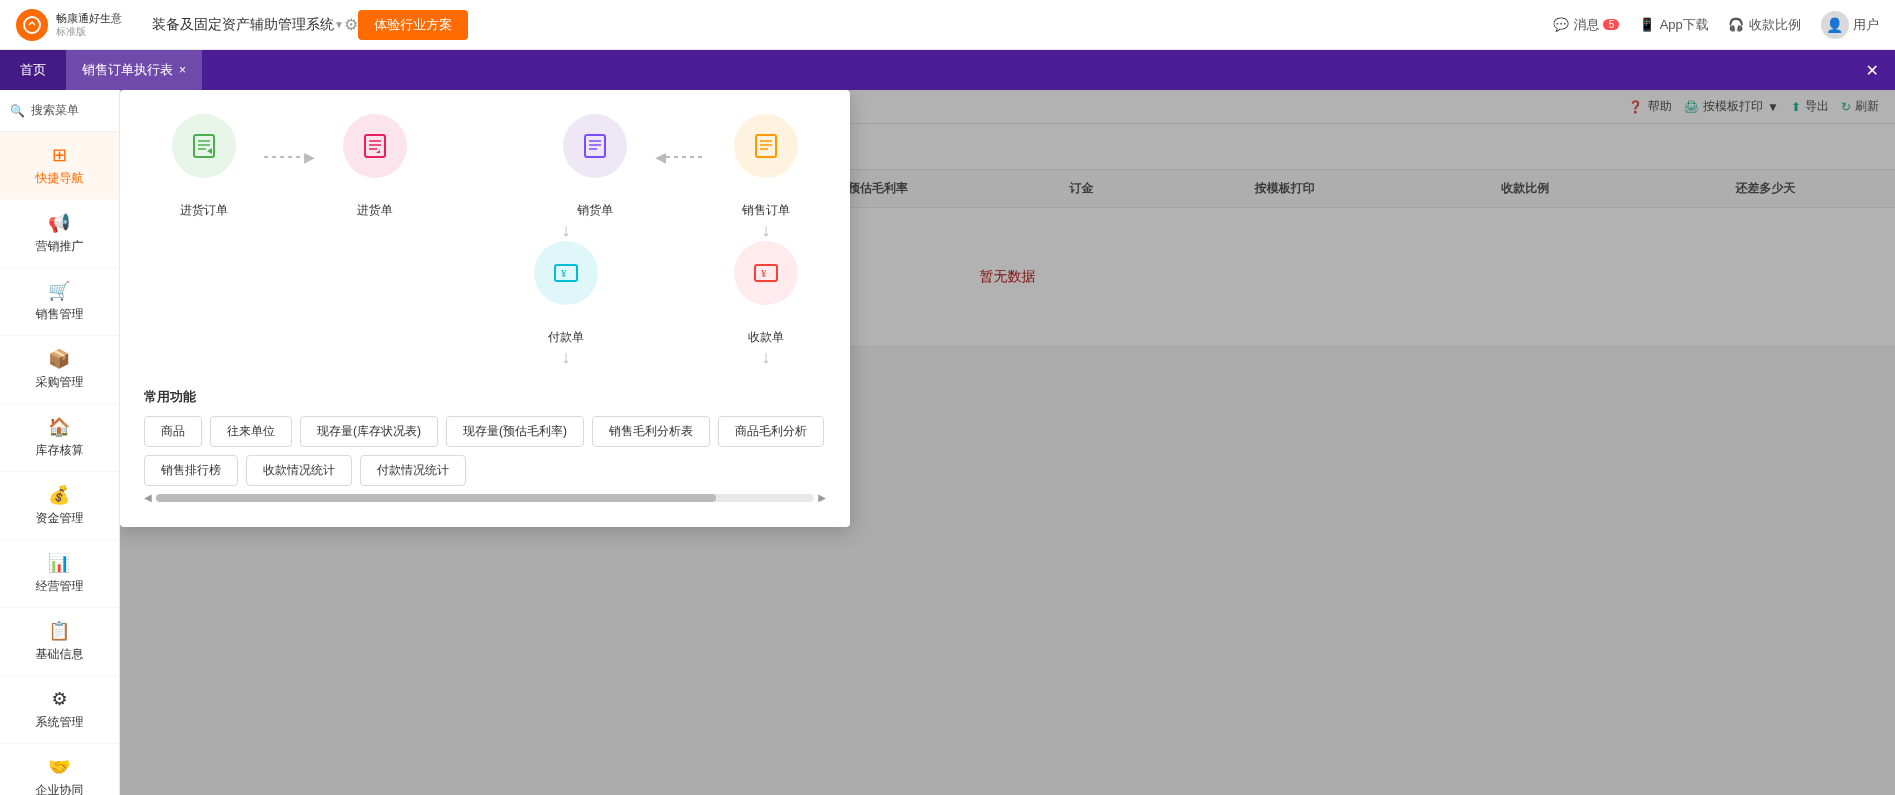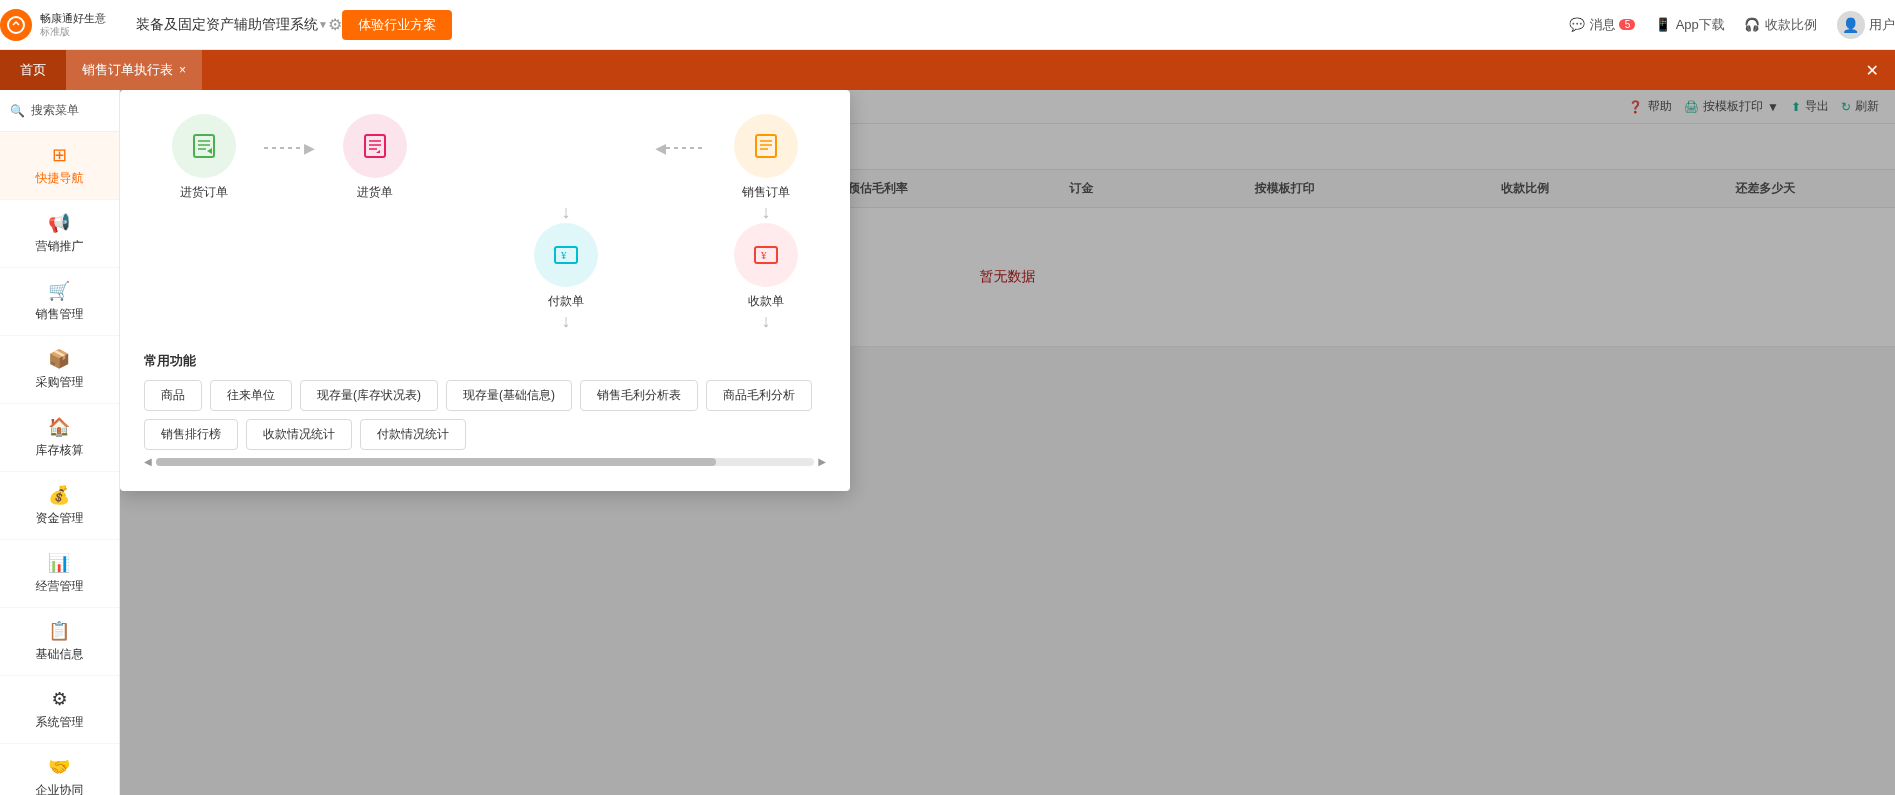--- a/index.html
+++ b/index.html
@@ -4,21 +4,21 @@
   <style>
     * { margin: 0; padding: 0; box-sizing: border-box; }
     body { font-family: 'Microsoft YaHei', sans-serif; font-size: 13px; background: #f0f2f5; overflow: hidden; width: 1895px; height: 795px; }
 
     
     .top-header {
       height: 50px;
       background: #fff;
       display: flex;
       align-items: center;
-      padding: 0 0;
+      padding: 0 16px;
       border-bottom: 1px solid #e8e8e8;
       position: relative;
       z-index: 10;
     }
     .logo-area {
       display: flex;
       align-items: center;
       width: 120px;
       gap: 8px;
     }
@@ -53,21 +53,21 @@
       font-size: 10px; padding: 0 5px; min-width: 16px; text-align: center;
     }
     .user-avatar {
       width: 28px; height: 28px; border-radius: 50%; background: #d9d9d9;
       display: flex; align-items: center; justify-content: center; color: #666;
     }
 
     
     .tab-bar {
       height: 40px;
-      background: #c2410c;
+      background: #4c1d95;
       display: flex; align-items: center;
       padding: 0 0;
       position: relative;
     }
     .tab-home {
       padding: 0 20px; height: 100%;
       display: flex; align-items: center;
       color: white; font-size: 13px; cursor: pointer;
       background: rgba(0,0,0,0.1);
     }
@@ -179,21 +179,21 @@
       padding: 24px;
       margin-top: 0;
       position: relative;
       box-shadow: 0 4px 20px rgba(0,0,0,0.2);
     }
 
     
     .flow-section { margin-bottom: 20px; }
     .flow-item {
       display: flex; flex-direction: column; align-items: center;
-      gap: 6px; min-width: 120px;
+      gap: 24px; min-width: 120px;
     }
     .flow-circle {
       width: 64px; height: 64px; border-radius: 50%;
       display: flex; align-items: center; justify-content: center;
       font-size: 26px;
     }
     .flow-circle.green { background: #e8f5e9; color: #4caf50; }
     .flow-circle.red-light { background: #fce4ec; color: #e91e63; }
     .flow-circle.purple { background: #ede7f6; color: #7c4dff; }
     .flow-circle.orange { background: #fff3e0; color: #ff9800; }
@@ -435,20 +435,31 @@
                     <line x1="9" y1="14" x2="21" y2="14" stroke="#e91e63" stroke-width="1.5"></line>
                     <line x1="9" y1="18" x2="17" y2="18" stroke="#e91e63" stroke-width="1.5"></line>
                     <path d="M16 22 L20 19 L20 22 Z" fill="#e91e63"></path>
                   </svg>
               </div>
               <span class="flow-label">进货单</span>
             </div>
 
             <div style="flex:1;"></div>
 
+            <div class="flow-item">
+              <div class="flow-circle purple">
+                <svg width="30" height="30" viewBox="0 0 30 30">
+                    <rect x="5" y="4" width="20" height="22" rx="2" fill="none" stroke="#7c4dff" stroke-width="2"></rect>
+                    <line x1="9" y1="10" x2="21" y2="10" stroke="#7c4dff" stroke-width="1.5"></line>
+                    <line x1="9" y1="14" x2="21" y2="14" stroke="#7c4dff" stroke-width="1.5"></line>
+                    <line x1="9" y1="18" x2="17" y2="18" stroke="#7c4dff" stroke-width="1.5"></line>
+                  </svg>
+              </div>
+              <span class="flow-label">销货单</span>
+            </div>
 
             <div class="flow-arrow-h">
               <span class="arrow-head">◀</span>
               <div class="arrow-line"></div>
             </div>
 
             <div class="flow-item">
               <div class="flow-circle orange">
                 <svg width="30" height="30" viewBox="0 0 30 30">
                     <rect x="5" y="4" width="20" height="22" rx="2" fill="none" stroke="#ff9800" stroke-width="2"></rect>
@@ -517,21 +528,21 @@
 
           </div>
         </div>
 
         <div class="common-section">
           <div class="common-title">常用功能</div>
           <div class="common-buttons">
             <button class="common-btn">商品</button>
             <button class="common-btn">往来单位</button>
             <button class="common-btn">现存量(库存状况表)</button>
-            <button class="common-btn">现存量(基础信息)</button>
+            <button class="common-btn">现存量(预估毛利率)</button>
             <button class="common-btn">销售毛利分析表</button>
             <button class="common-btn">商品毛利分析</button>
           </div>
           <div class="common-buttons" style="margin-top:8px;">
             <button class="common-btn">销售排行榜</button>
             <button class="common-btn">收款情况统计</button>
             <button class="common-btn">付款情况统计</button>
           </div>
         </div>
 

